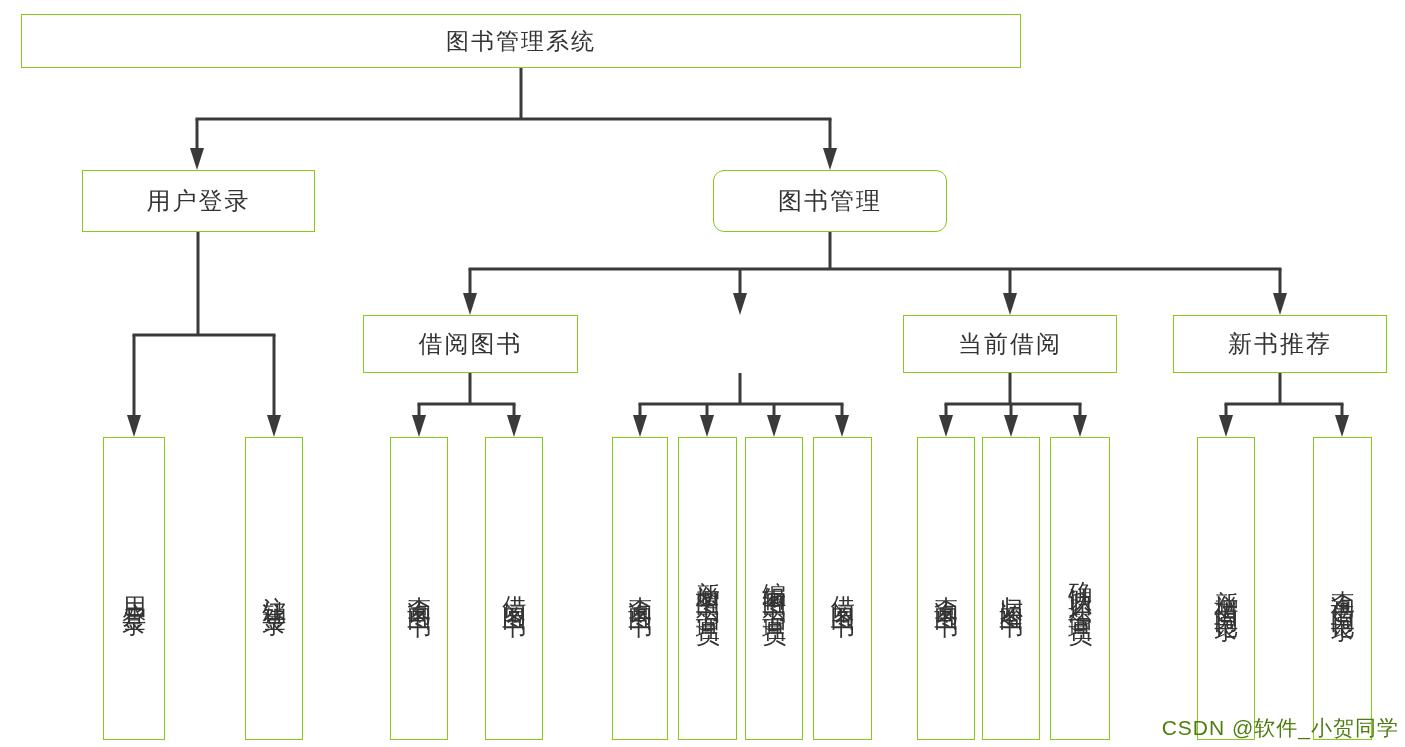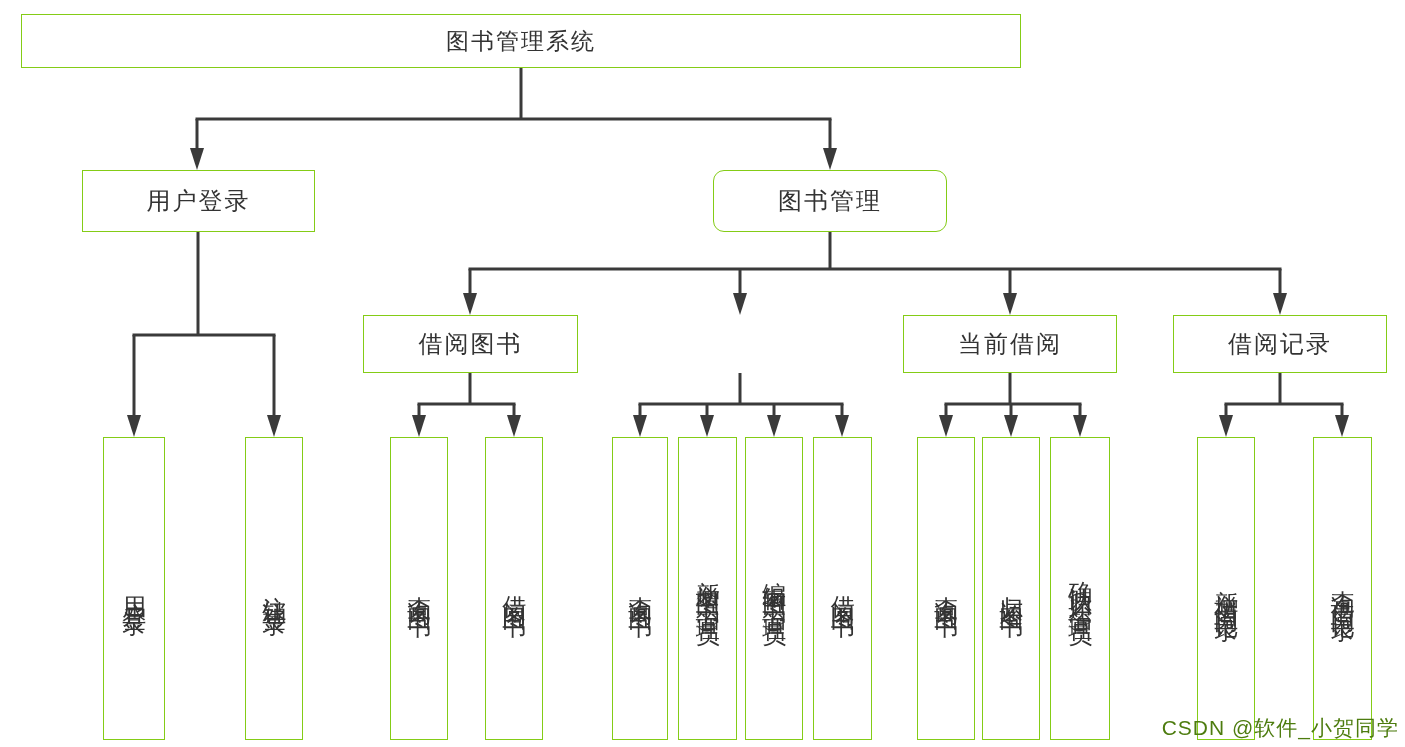--- a/index.html
+++ b/index.html
@@ -147,21 +147,21 @@
     <span>图书管理</span>
   </div>
 
   <div class="node hbox" style="left:363px; top:315px; width:215px; height:58px;">
     <span>借阅图书</span>
   </div>
   <div class="node hbox" style="left:903px; top:315px; width:214px; height:58px;">
     <span>当前借阅</span>
   </div>
   <div class="node hbox" style="left:1173px; top:315px; width:214px; height:58px;">
-    <span>借阅记录</span>
+    <span>新书推荐</span>
   </div>
 
   <div class="node vbox" style="left:103px; top:437px; width:62px; height:303px;">
     <span class="vtext">用户登录</span>
   </div>
   <div class="node vbox" style="left:245px; top:437px; width:58px; height:303px;">
     <span class="vtext">注销登录</span>
   </div>
 
   <div class="node vbox" style="left:390px; top:437px; width:58px; height:303px;">

